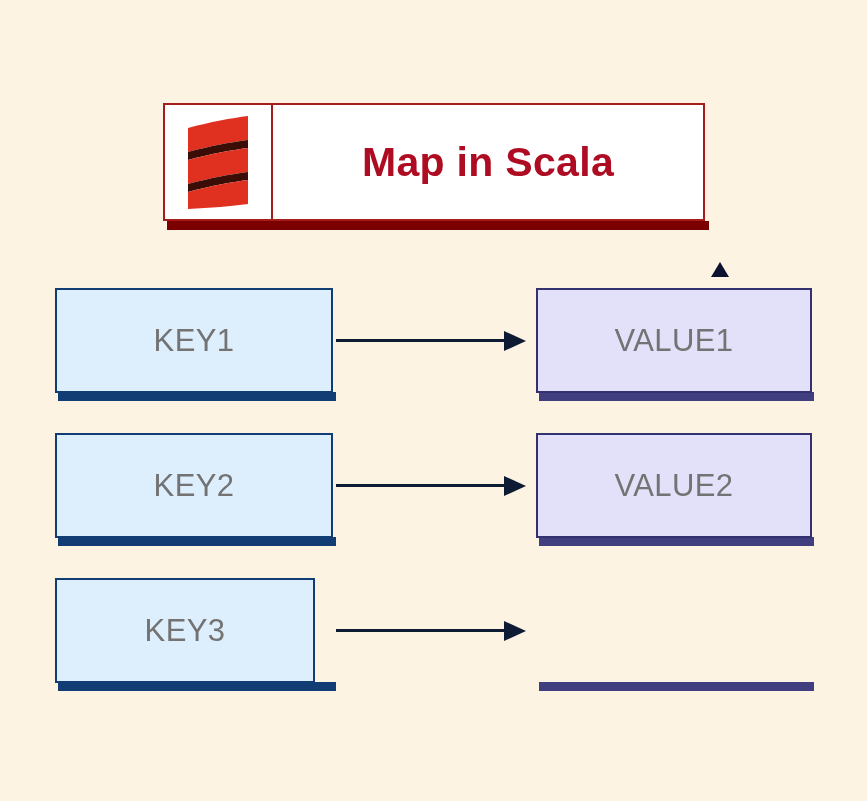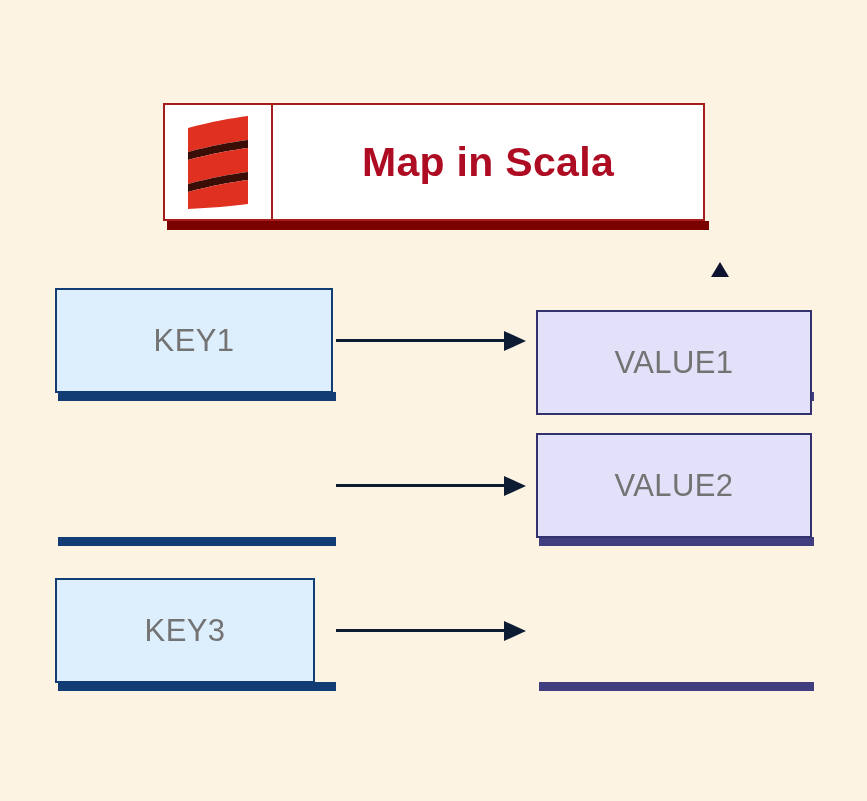--- a/index.html
+++ b/index.html
@@ -176,25 +176,28 @@
   <div class="node key-box" style="left:55px; top:288px; width:278px; height:105px;">
     <span class="node-label">KEY1</span>
   </div>
 
   <div class="arrow" style="left:336px; top:331px; width:190px;">
     <div class="arrow-line" style="width:172px;"></div>
     <div class="arrow-head" style="left:168px;"></div>
   </div>
 
   <div class="node-shadow value-shadow" style="left:539px; top:392px; width:275px;"></div>
-  <div class="node value-box" style="left:536px; top:288px; width:276px; height:105px;margin-top:22px;">
+  <div class="node value-box" style="left:536px; top:288px; width:276px; height:105px;">
     <span class="node-label">VALUE1</span>
   </div>
 
   <div class="node-shadow key-shadow" style="left:58px; top:537px; width:278px;"></div>
+  <div class="node key-box" style="left:55px; top:433px; width:278px; height:105px;">
+    <span class="node-label">KEY2</span>
+  </div>
 
   <div class="arrow" style="left:336px; top:476px; width:190px;">
     <div class="arrow-line" style="width:172px;"></div>
     <div class="arrow-head" style="left:168px;"></div>
   </div>
 
   <div class="node-shadow value-shadow" style="left:539px; top:537px; width:275px;"></div>
   <div class="node value-box" style="left:536px; top:433px; width:276px; height:105px;">
     <span class="node-label">VALUE2</span>
   </div>

